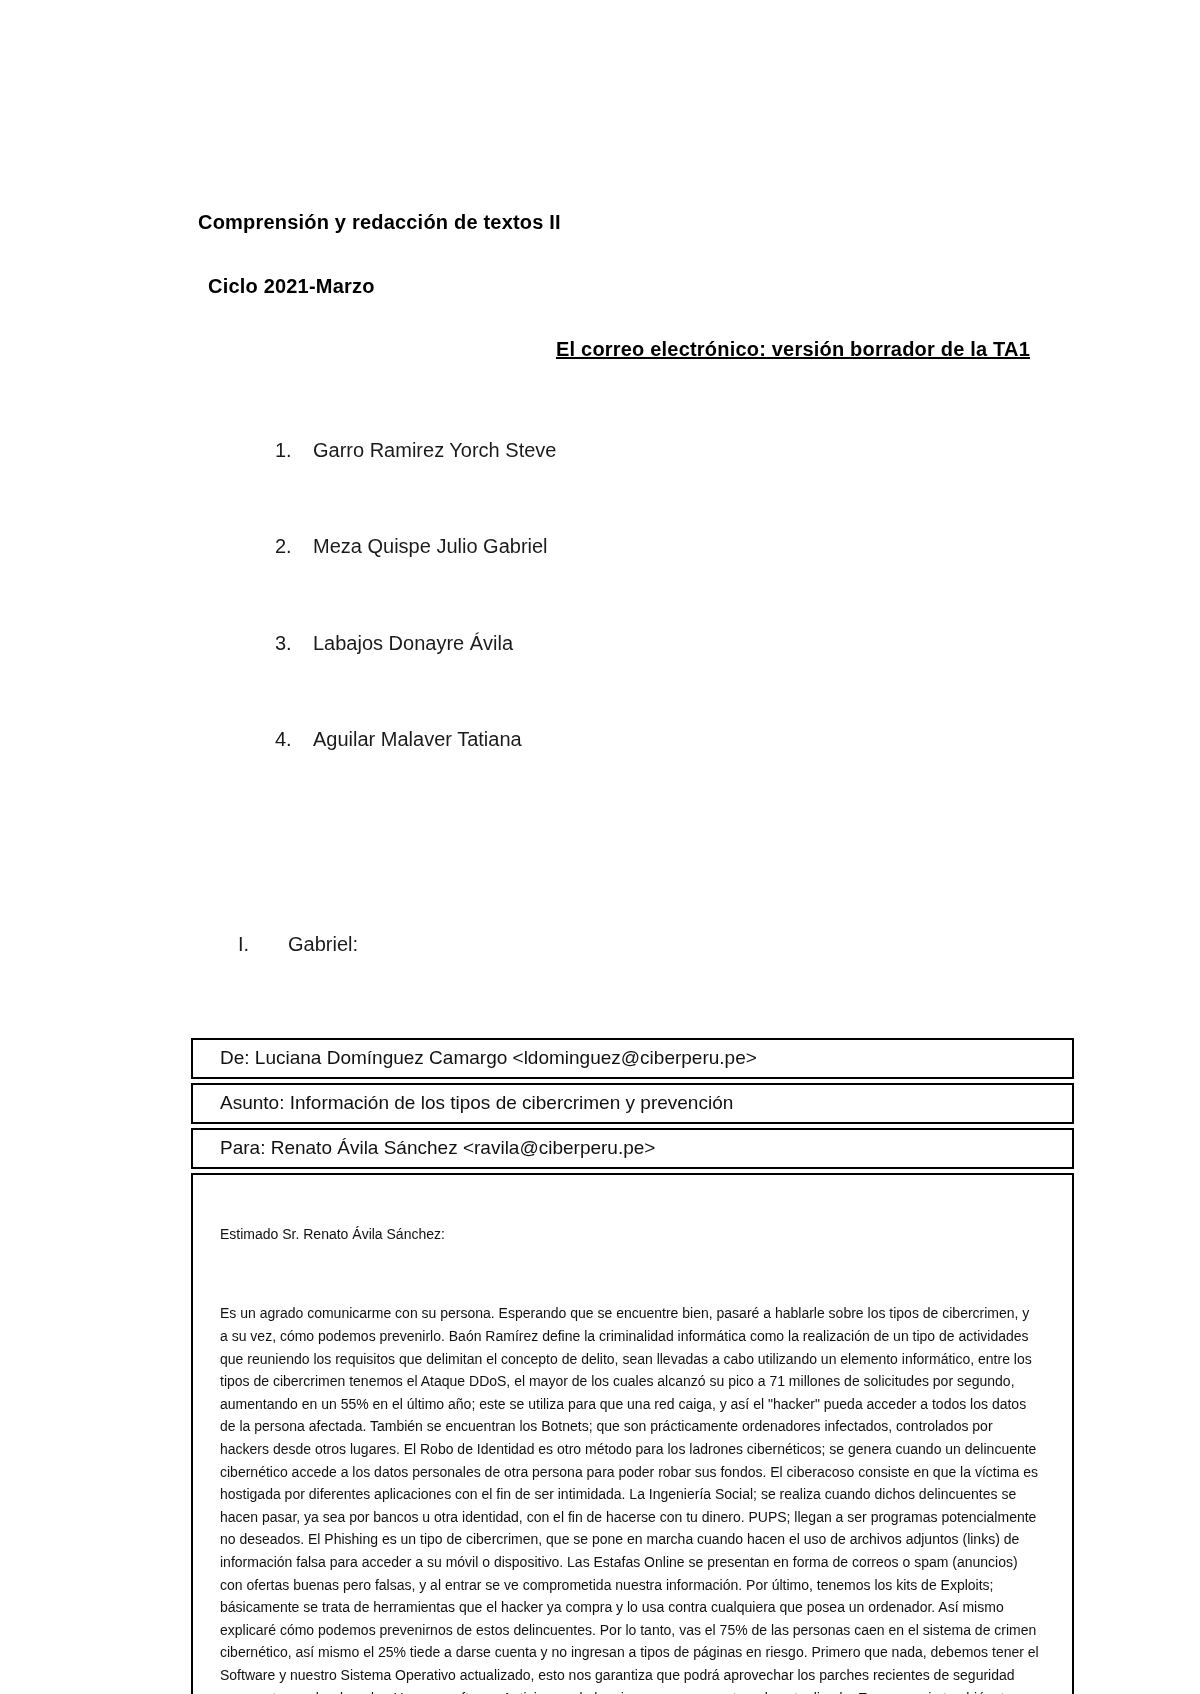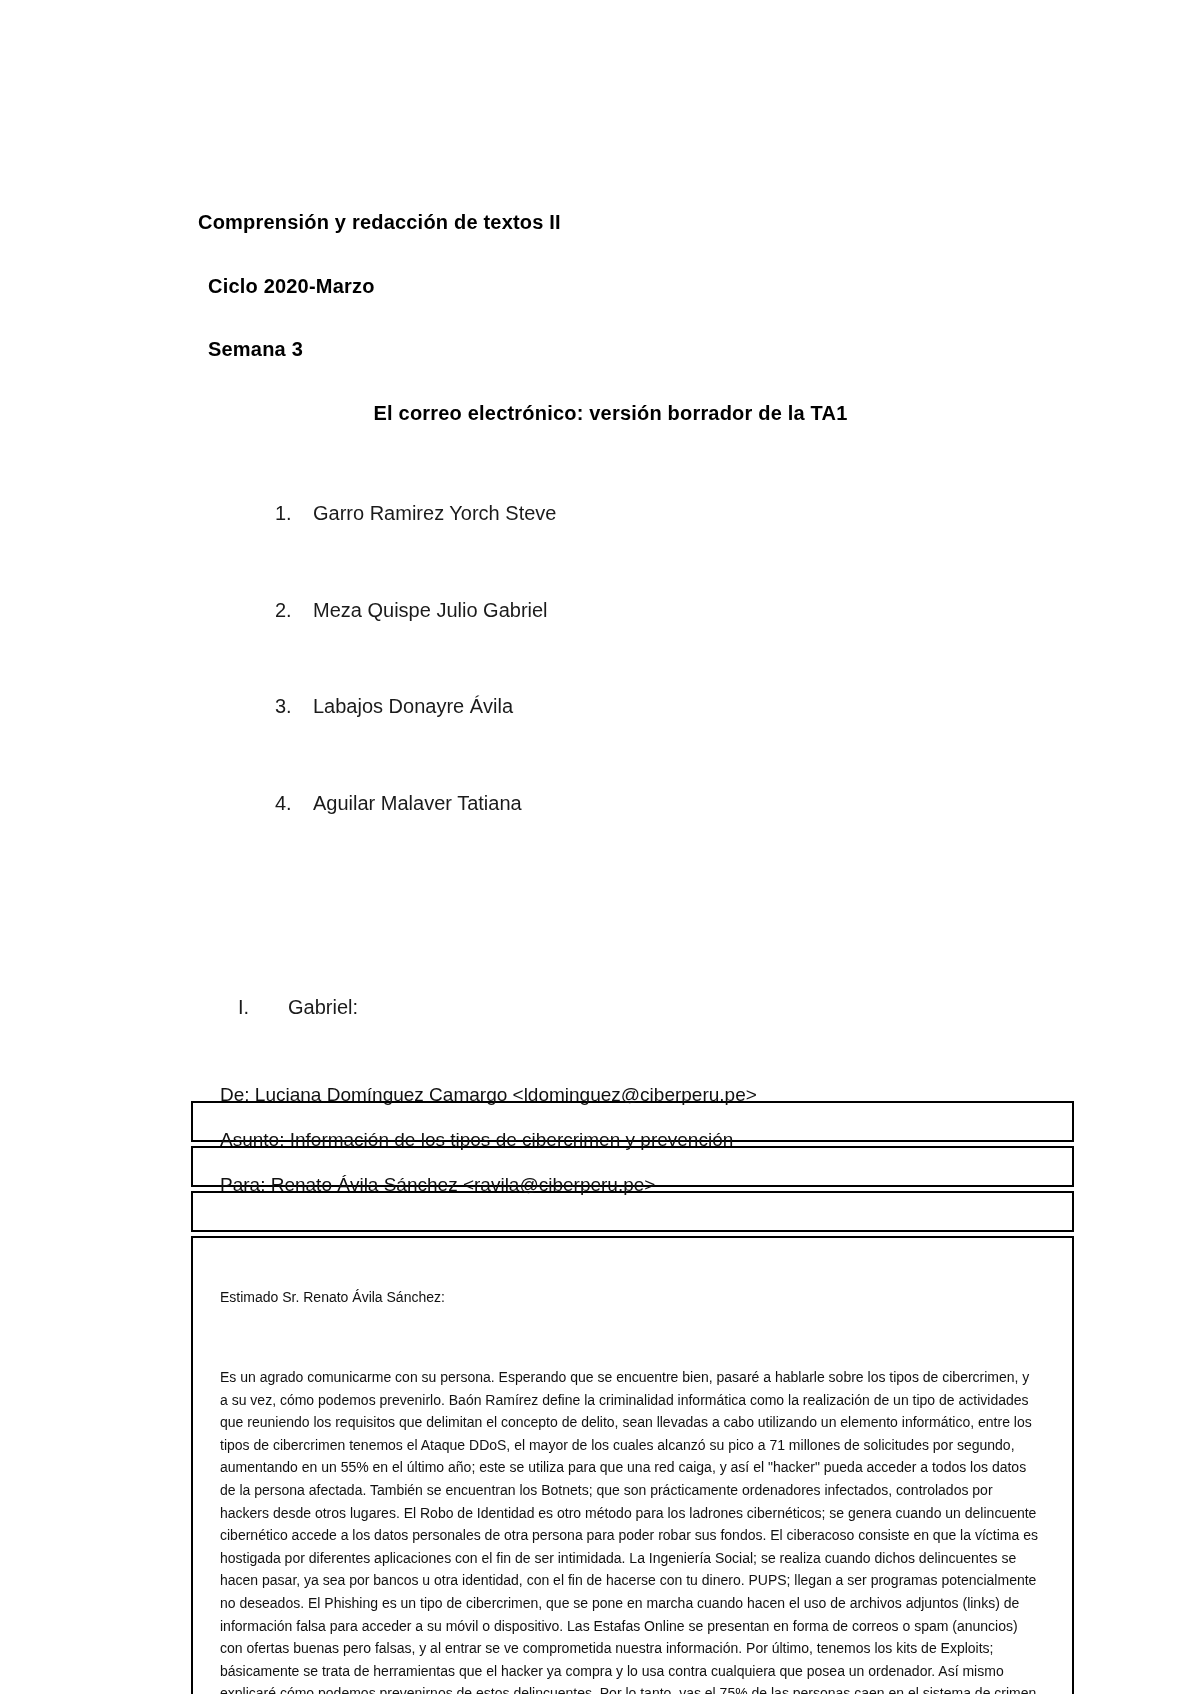--- a/index.html
+++ b/index.html
@@ -17,21 +17,21 @@
   
   .header-block { margin: 140px 136px 0 140px; }
   .hline {
     font-weight: bold;
     font-size: 20px;
     line-height: 29.5px;
     letter-spacing: 0.2px;
     white-space: pre;
   }
   .hline.course { padding-left: 7px; }
-  .hline.doc-title { text-align: center; padding-left: 0; }
+  .hline.doc-title { text-align: right; padding-left: 0; text-decoration: underline; }
 
   .names-list { margin-top: 3px; list-style: none; }
   .name-item {
     display: flex;
     font-size: 20px;
     line-height: 28.6px;
     color: #1b1b1b;
   }
   .name-num { margin-left: 33px; width: 38px; flex: 0 0 38px; }
 
@@ -45,21 +45,21 @@
   }
   .section-num { margin-left: 30px; width: 50px; flex: 0 0 50px; }
 
   
   .email-table { margin: 31px 0 0 140px; width: 917px; }
   .email-row {
     border: 2px solid #000000;
     height: 41px;
     margin-bottom: 4px;
     display: flex;
-    align-items: flex-end;
+    align-items: center;
     padding-left: 10px;
     font-size: 19px;
     color: #111111;
     white-space: pre;
   }
   .email-body {
     border: 2px solid #000000;
     height: 881px;
     padding: 31px 14px 0 10px;
     font-size: 14px;
@@ -70,22 +70,21 @@
   .email-body .body-text { text-align: left; }
   .email-body .closing { margin-top: 76px; }
 </style>
 </head>
 <body>
 
 <div class="doc">
 
   <div class="header-block">
     <div class="hline course">Comprensión y redacción de textos II</div>
-    <div class="hline">Ciclo 2020-Marzo</div>
-    <div class="hline">Semana 3</div>
+    <div class="hline">Ciclo 2021-Marzo</div>
     <div class="hline doc-title">El correo electrónico: versión borrador de la TA1</div>
 
     <ol class="names-list">
       <li class="name-item">
         <span class="name-num">1.</span>
         <span class="name-text">Garro Ramirez Yorch Steve</span>
       </li>
       <li class="name-item">
         <span class="name-num">2.</span>
         <span class="name-text">Meza Quispe Julio Gabriel</span>

